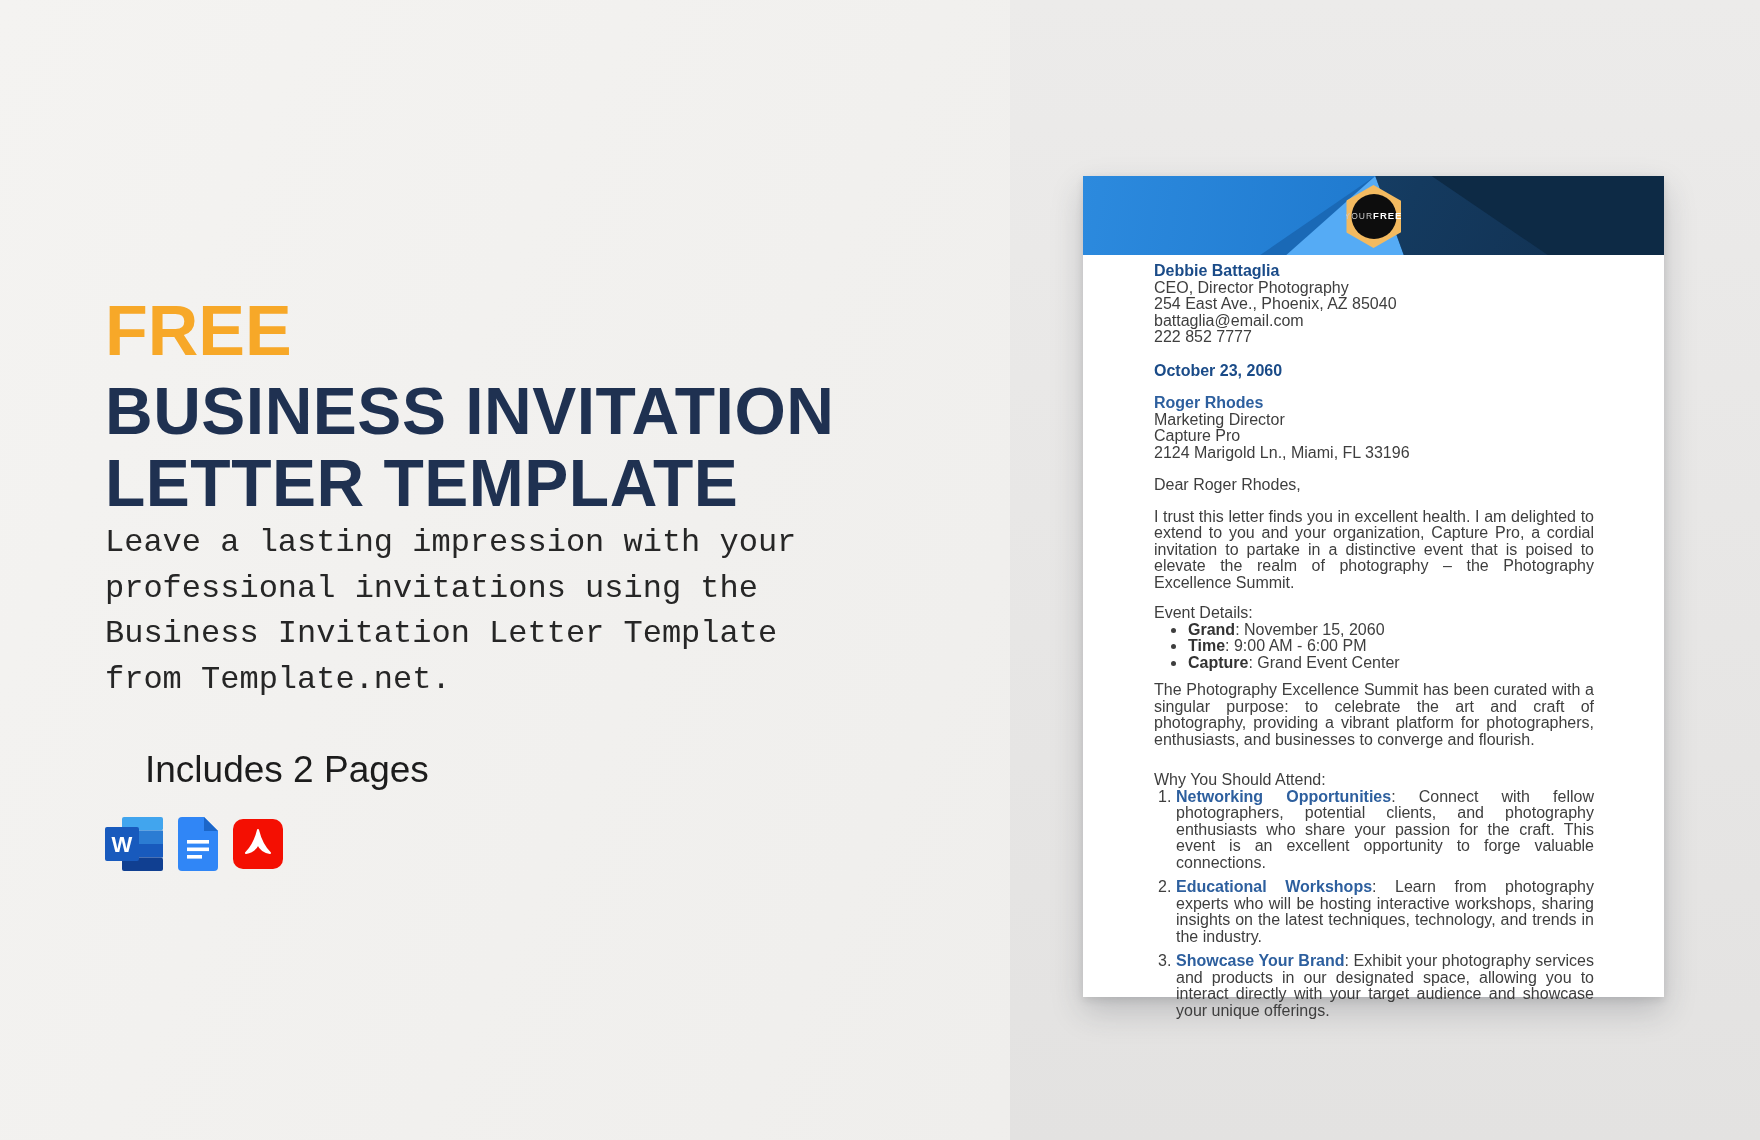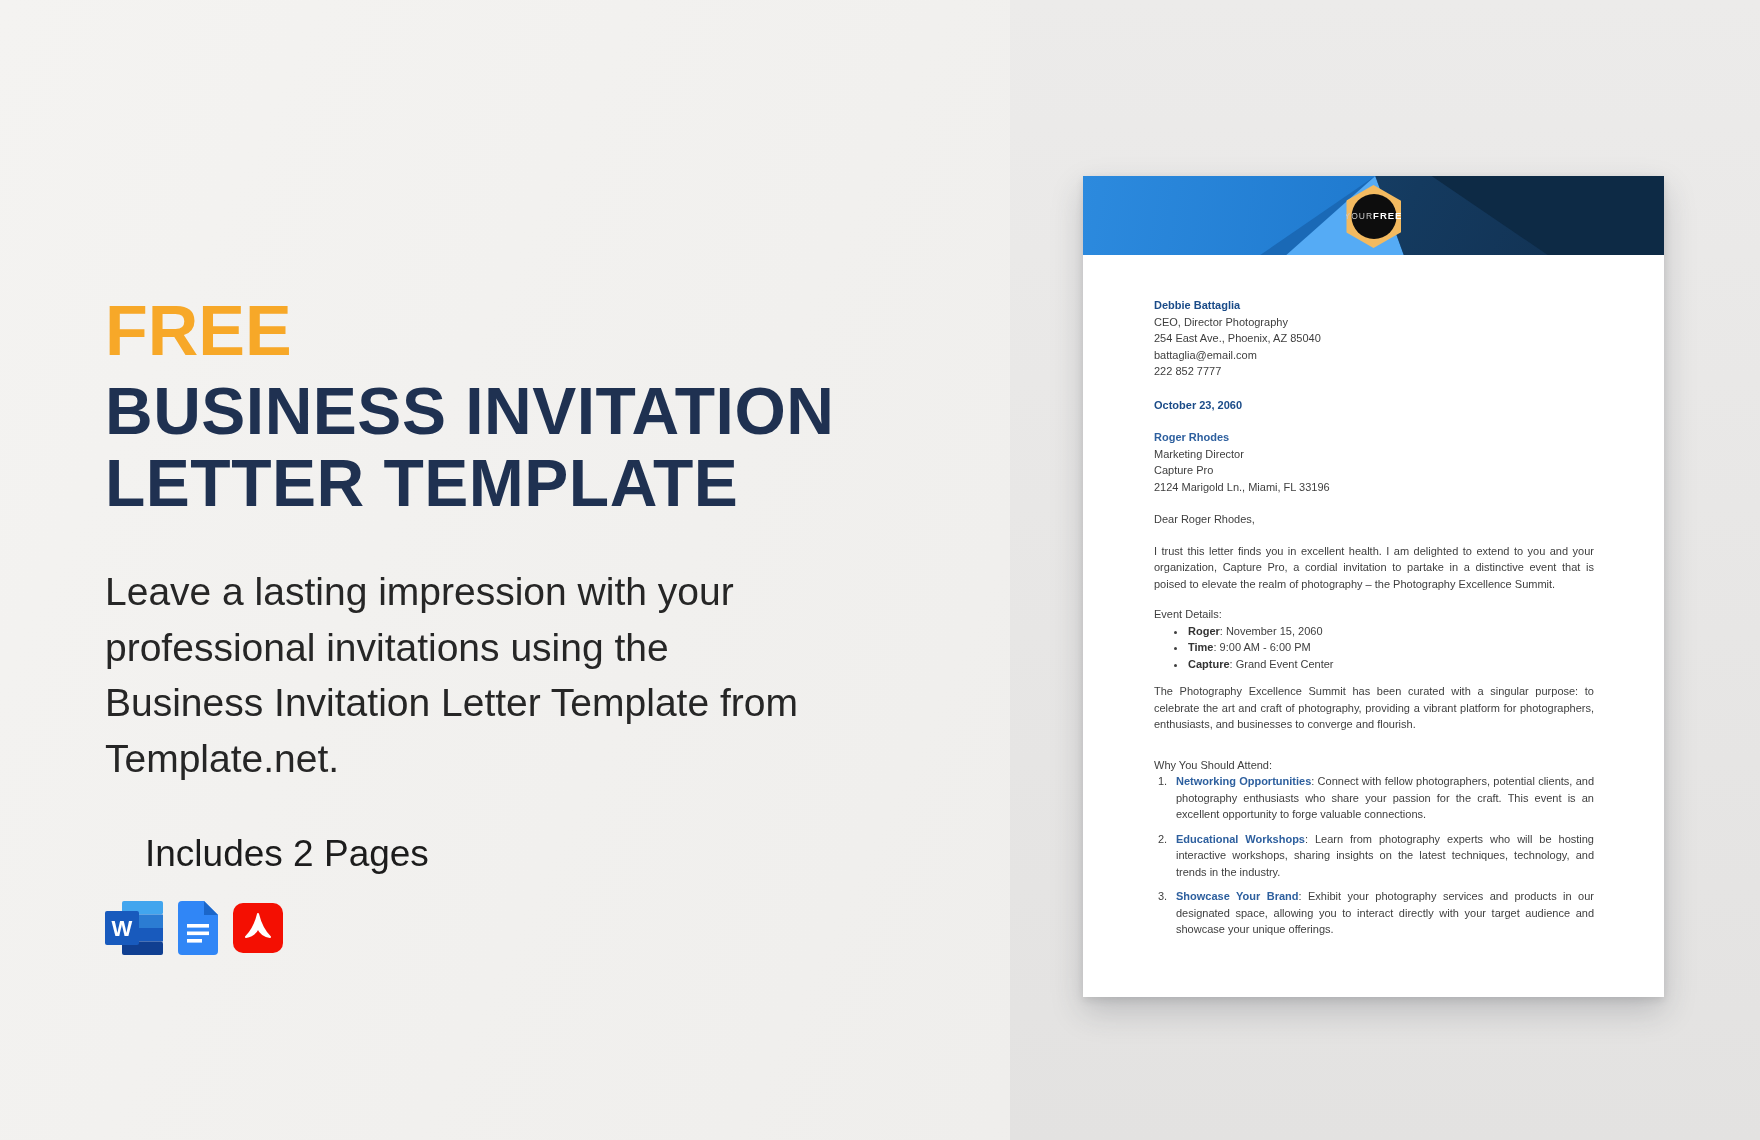--- a/index.html
+++ b/index.html
@@ -9,21 +9,21 @@
   .canvas { position:relative; width:1760px; height:1140px;
             background:linear-gradient(115deg,#f4f3f1 0%,#f0efed 55%,#ecebe9 100%); overflow:hidden; }
   .bg-right { position:absolute; left:1010px; top:0; right:0; bottom:0;
               background:linear-gradient(180deg,#ecebea,#e3e2e1); }
 
   
   .left-panel { position:absolute; left:105px; top:296px; width:920px; }
   .free { font-size:70px; font-weight:800; color:#F7A828; line-height:1; letter-spacing:0; }
   .main-title { margin-top:10px; font-size:66px; font-weight:800; color:#1F3151;
                 line-height:1.09; letter-spacing:.5px; }
-  .desc { margin-top:44px; font-size:39px; color:#262626; line-height:1.43; width:700px; }
+  .desc { font-size:32px; color:#262626; line-height:1.43; width:700px;font-family:Liberation Mono, monospace; }
   .includes { margin-top:46px; font-size:37px; color:#1c1c1c;margin-left:40px; }
   .fmt-icons { margin-top:26px; display:flex; align-items:center; gap:15px; }
 
   
   .page { position:absolute; left:1083px; top:176px; width:581px; height:821px; background:#ffffff;
           box-shadow:0 14px 30px rgba(50,55,70,.22), 0 3px 8px rgba(0,0,0,.10); }
 
   .band { position:relative; width:100%; height:79px; overflow:hidden;
           background:linear-gradient(100deg,#2c8ade 0%,#1d77cc 60%,#1a70c2 100%); }
   .band .tri { position:absolute; inset:0; }
@@ -35,21 +35,21 @@
 
   .hex { position:absolute; left:50%; top:9px; width:55px; height:63px; transform:translateX(-50%);
          background:#F3BA60;
          clip-path:polygon(50% 0%, 100% 25%, 100% 75%, 50% 100%, 0% 75%, 0% 25%);
          display:flex; align-items:center; justify-content:center; }
   .hex-circle { width:45px; height:45px; border-radius:50%; background:#0d0d0d;
                 display:flex; align-items:center; justify-content:center; }
   .hex-your { font-size:8.5px; color:#c9c9c9; letter-spacing:1px; line-height:1.1; font-weight:400; }
   .hex-logo { font-size:9.5px; color:#ffffff; letter-spacing:1px; line-height:1.15; font-weight:700; }
 
-  .letter-body { padding:42px 70px 0 71px; font-size:11px; line-height:16.5px; color:#3E3E3E; }
+  .letter-body { padding:8px 70px 0 71px; font-size:16px; line-height:16.5px; color:#3E3E3E; }
   .blue-strong  { color:#1A4B88; font-weight:700; }
   .blue-strong2 { color:#2D5F9E; font-weight:700; }
   .dk { color:#333333; font-weight:700; }
   .gap17 { height:17px; } .gap16 { height:16px; } .gap15 { height:15px; }
   .gap14 { height:14px; } .gap11 { height:11px; } .gap24 { height:24px; }
   .just { text-align:justify; }
 
   .ev-list { list-style:disc outside; margin-left:33px; }
   .ev-list li { padding-left:1px; }
 
@@ -141,21 +141,21 @@
 
       <div class="gap16"></div>
       <div>Dear Roger Rhodes,</div>
 
       <div class="gap15"></div>
       <div class="just">I trust this letter finds you in excellent health. I am delighted to extend to you and your organization, Capture Pro, a cordial invitation to partake in a distinctive event that is poised to elevate the realm of photography – the Photography Excellence Summit.</div>
 
       <div class="gap14"></div>
       <div>Event Details:</div>
       <ul class="ev-list">
-          <li><span class="dk">Roger</span>: November 15, 2060</li>
+          <li><span class="dk">Grand</span>: November 15, 2060</li>
           <li><span class="dk">Time</span>: 9:00 AM - 6:00 PM</li>
           <li><span class="dk">Capture</span>: Grand Event Center</li>
         </ul>
 
       <div class="gap11"></div>
       <div class="just">The Photography Excellence Summit has been curated with a singular purpose: to celebrate the art and craft of photography, providing a vibrant platform for photographers, enthusiasts, and businesses to converge and flourish.</div>
 
       <div class="gap24"></div>
       <div>Why You Should Attend:</div>
       <div>

